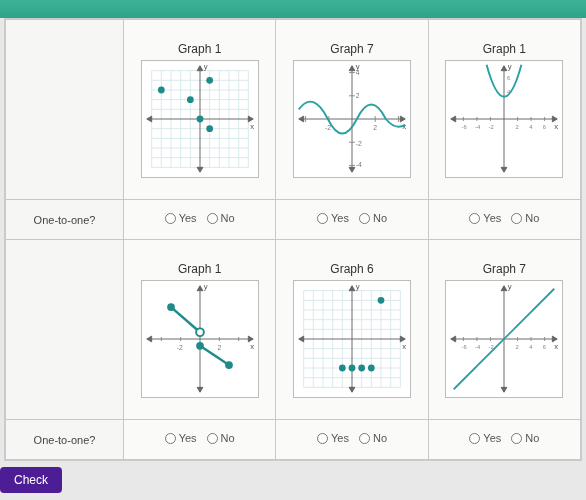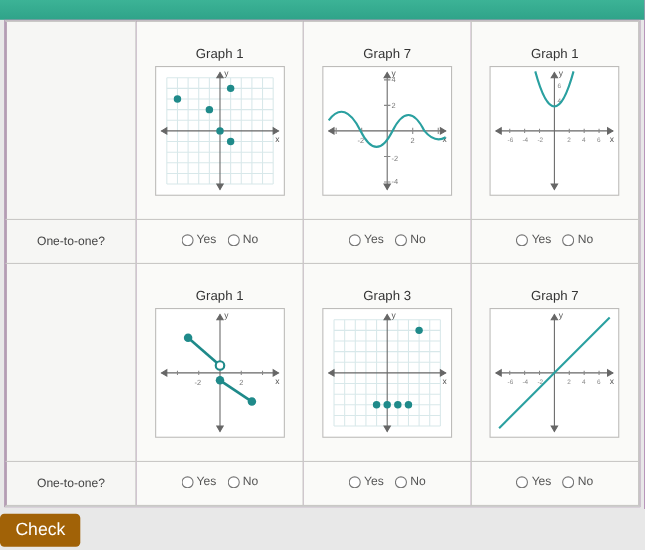--- a/index.html
+++ b/index.html
@@ -9,21 +9,21 @@
 table.grid{border-collapse:collapse;width:100%}
 table.grid td{border:1px solid #c9c8c6;vertical-align:middle;text-align:center}
 td.lbl{width:118px;font-size:11px;color:#444;background:#f6f6f4}
 td.cell{height:180px;padding:4px 6px;background:#fafaf8}
 td.qrow{height:40px;background:#fafaf8}
 .title{font-size:12px;color:#333;margin-bottom:4px}
 svg.graph{display:block;margin:0 auto;background:#fff;border:1px solid #bdbcba}
 .radios{font-size:11px;color:#555;display:inline-flex;gap:10px;align-items:center;justify-content:center}
 .radios label{display:inline-flex;align-items:center;gap:3px;cursor:pointer}
 .radios input{width:11px;height:11px;cursor:pointer}
-.check{margin:6px 0 0 0;background:#a16207;color:#fff;border:none;border-radius:4px;padding:6px 14px;font-size:16px;cursor:pointer}
+.check{margin:6px 0 0 0;background:#4c1d95;color:#fff;border:none;border-radius:4px;padding:6px 14px;font-size:12px;cursor:pointer}
 </style>
 </head>
 <body>
 
 
 
 <div class="topbar"></div>
 
 <div class="sheet">
 <table class="grid">
@@ -205,21 +205,21 @@
         <line x1="-30" y1="-33" x2="0" y2="-7" stroke="#1f8a8a" stroke-width="2.5"></line>
         <line x1="0" y1="7" x2="30" y2="27" stroke="#1f8a8a" stroke-width="2.5"></line>
         <circle cx="-30" cy="-33" r="4" fill="#1f8a8a"></circle>
         <circle cx="0" cy="-7" r="4" fill="#fff" stroke="#1f8a8a" stroke-width="2"></circle>
         <circle cx="0" cy="7" r="4" fill="#1f8a8a"></circle>
         <circle cx="30" cy="27" r="4" fill="#1f8a8a"></circle>
       </svg>
     </td>
 
     <td class="cell">
-      <div class="title">Graph 3</div>
+      <div class="title">Graph 6</div>
       <svg class="graph" width="118" height="118" viewBox="-60 -60 120 120">
         <g stroke="#d8e8ea" stroke-width="1">
           <line x1="-50" y1="-50" x2="-50" y2="50"></line>
                 <line x1="-40" y1="-50" x2="-40" y2="50"></line>
                 <line x1="-30" y1="-50" x2="-30" y2="50"></line>
                 <line x1="-20" y1="-50" x2="-20" y2="50"></line>
                 <line x1="-10" y1="-50" x2="-10" y2="50"></line>
                 <line x1="10" y1="-50" x2="10" y2="50"></line>
                 <line x1="20" y1="-50" x2="20" y2="50"></line>
                 <line x1="30" y1="-50" x2="30" y2="50"></line>

